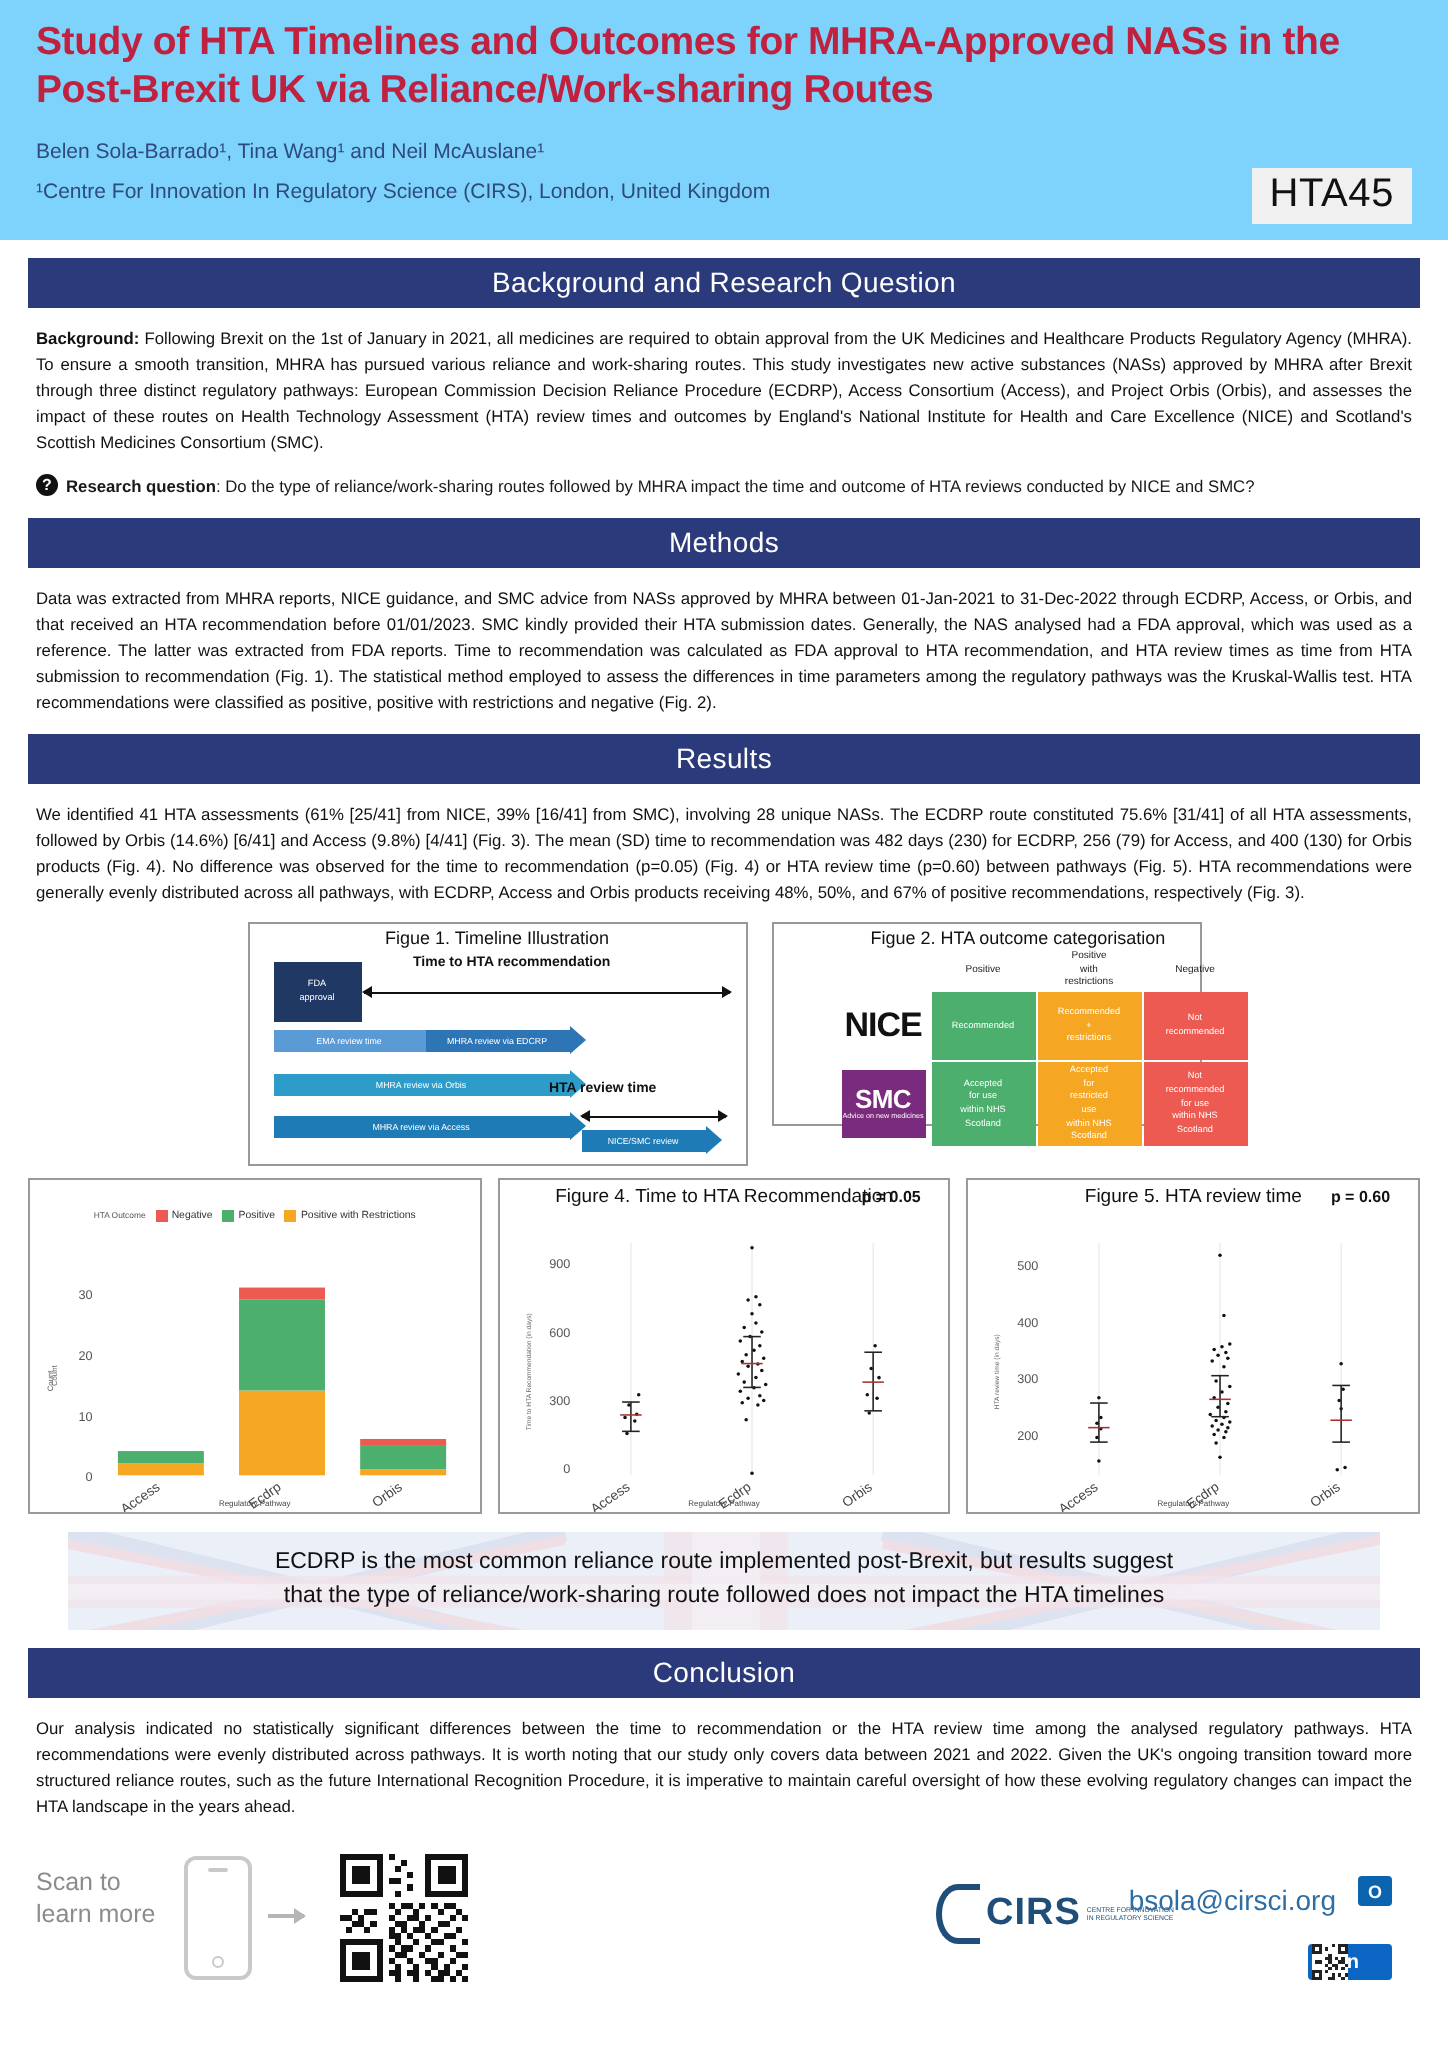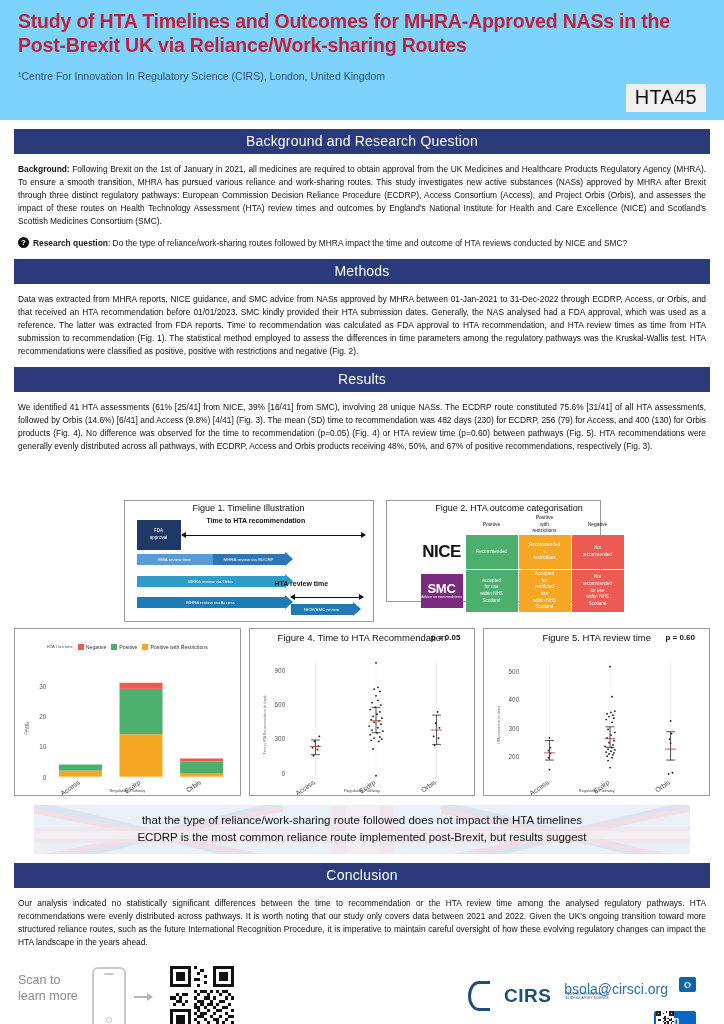--- a/index.html
+++ b/index.html
@@ -94,21 +94,20 @@
     display:flex;
     gap:12px;
     margin:8px 0 0 0;
     justify-content:center;
     align-items:stretch;
   }
   .figbox {
     border:1px solid #999;
     background:#fff;
     position:relative;
-    margin-top:39px;
   }
   .figtitle {
     text-align:center;
     font-size:9px;
     padding:2px 0 1px 0;
     color:#111;
   }
 
   
   .fig1 { width:250px; height:122px; }
@@ -280,21 +279,21 @@
     position:absolute; left:116px; top:37px; width:18px; height:1.5px; background:#b5b5b5;
   }
   .arrow-sm:after {
     content:""; position:absolute; right:-1px; top:-3px;
     border-left:6px solid #b5b5b5;
     border-top:4px solid transparent; border-bottom:4px solid transparent;
   }
   .qr { position:absolute; }
   .cirs-logo {
     position:absolute; left:450px; top:22px;
-    display:flex; align-items:center; gap:14px;
+    display:flex; align-items:center; gap:3px;
   }
   .cirs-swoosh {
     width:22px; height:30px;
     border:3px solid #1f4e79;
     border-right:none;
     border-radius:50% 0 0 50%;
   }
   .cirs-word { font-size:19px; font-weight:bold; color:#1f4e79; letter-spacing:0.5px; }
   .cirs-sub { font-size:3.4px; color:#1f4e79; line-height:1.3; }
   .email {
@@ -312,20 +311,21 @@
     width:42px; height:18px; background:#0a66c2; border-radius:2px;
     color:#fff; font-size:10px; font-weight:bold;
     display:flex; align-items:center; justify-content:center;
   }
 </style>
 </head>
 <body>
 
 <div class="header">
   <div class="poster-title">Study of HTA Timelines and Outcomes for MHRA-Approved NASs in the Post-Brexit UK via Reliance/Work-sharing Routes</div>
+  <div class="authors">Belen Sola-Barrado¹, Tina Wang¹ and Neil McAuslane¹</div>
   <div class="affiliation">¹Centre For Innovation In Regulatory Science (CIRS), London, United Kingdom</div>
   <div class="badge">HTA45</div>
 </div>
 
 <div class="band">Background and Research Question</div>
 <div class="bodytext">
   <b>Background:</b><span> Following Brexit on the 1st of January in 2021, all medicines are required to obtain approval from the UK Medicines and Healthcare Products Regulatory Agency (MHRA). To ensure a smooth transition, MHRA has pursued various reliance and work-sharing routes. This study investigates new active substances (NASs) approved by MHRA after Brexit through three distinct regulatory pathways: European Commission Decision Reliance Procedure (ECDRP), Access Consortium (Access), and Project Orbis (Orbis), and assesses the impact of these routes on Health Technology Assessment (HTA) review times and outcomes by England's National Institute for Health and Care Excellence (NICE) and Scotland's Scottish Medicines Consortium (SMC).</span>
 </div>
 <div class="rq">
   <span class="q-icon">?</span>
@@ -664,22 +664,22 @@
       <line x1="0" y1="54" x2="250" y2="4"></line>
       <line x1="410" y1="6" x2="660" y2="56"></line>
       <line x1="410" y1="54" x2="660" y2="4"></line>
     </g>
     <rect x="0" y="22" width="660" height="16" fill="#f6d2d8" opacity="0.75"></rect>
     <rect x="300" y="0" width="62" height="60" fill="#f6d2d8" opacity="0.75"></rect>
     <rect x="0" y="26" width="660" height="8" fill="#ffffff" opacity="0.5"></rect>
     <rect x="314" y="0" width="34" height="60" fill="#ffffff" opacity="0.5"></rect>
   </svg>
   <div class="txt">
+    <div>ECDRP is the most common reliance route implemented post-Brexit, but results suggest</div>
     <div>that the type of reliance/work-sharing route followed does not impact the HTA timelines</div>
-    <div>ECDRP is the most common reliance route implemented post-Brexit, but results suggest</div>
   </div>
 </div>
 
 <div class="band">Conclusion</div>
 <div class="bodytext">Our analysis indicated no statistically significant differences between the time to recommendation or the HTA review time among the analysed regulatory pathways. HTA recommendations were evenly distributed across pathways. It is worth noting that our study only covers data between 2021 and 2022. Given the UK's ongoing transition toward more structured reliance routes, such as the future International Recognition Procedure, it is imperative to maintain careful oversight of how these evolving regulatory changes can impact the HTA landscape in the years ahead.</div>
 
 <div class="footer">
   <div class="scan-txt">
     <div>Scan to</div>
     <div>learn more</div>

